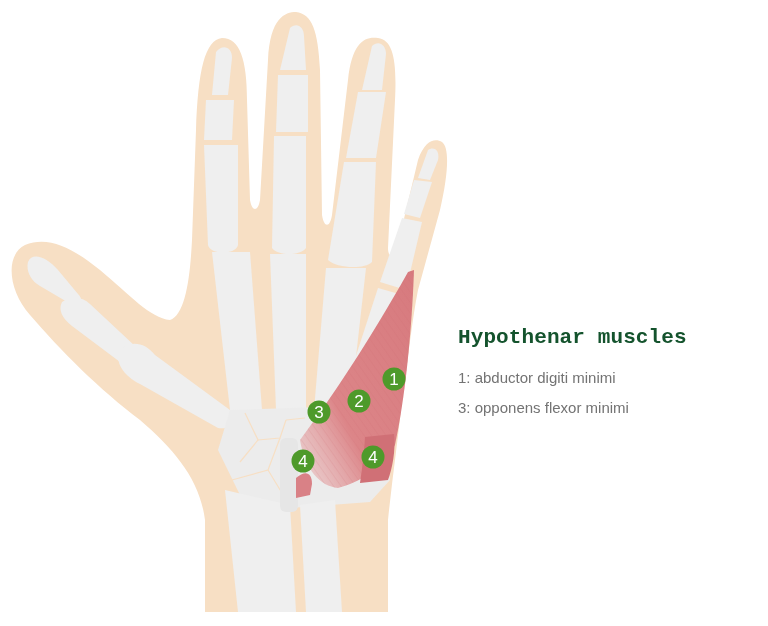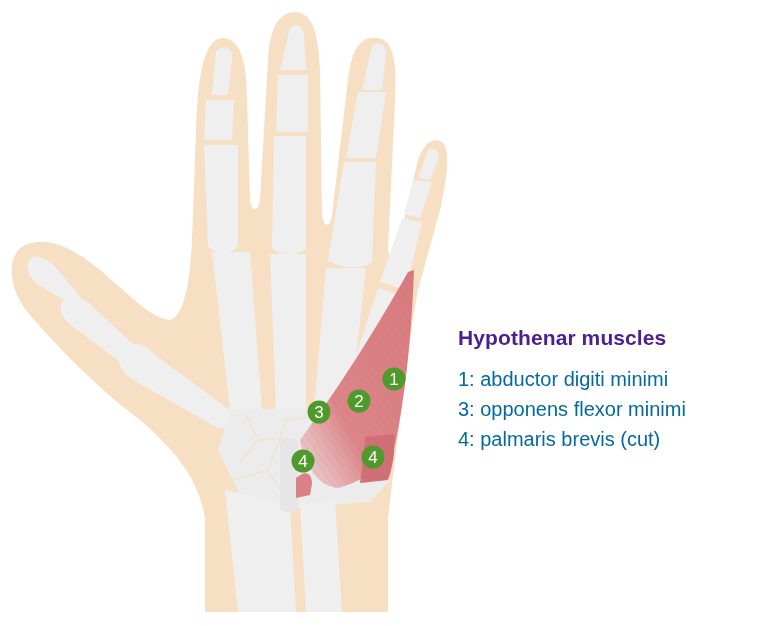--- a/index.html
+++ b/index.html
@@ -1,20 +1,20 @@
 <!DOCTYPE html>
 <html><head>
 <meta charset="utf-8">
 <style>
   html, body { margin:0; padding:0; background:#ffffff; }
   body { width:768px; height:626px; position:relative; overflow:hidden; font-family:"Liberation Sans", "DejaVu Sans", sans-serif; }
   .illus { position:absolute; left:0; top:0; width:768px; height:626px; }
   .legend { position:absolute; left:458px; top:326px; }
-  .legend-title { color:#4c1d95; font-size:21px; font-weight:bold; margin:0 0 14px 0; letter-spacing:0.1px; }
-  .legend-item { color:#0369a1; font-size:20px; line-height:30px; white-space:nowrap; }
+  .legend-title { color:#14532d; font-size:21px; font-weight:bold; margin:0 0 14px 0; letter-spacing:0.1px;font-family:Liberation Mono, monospace; }
+  .legend-item { color:#737373; font-size:15px; line-height:30px; white-space:nowrap; }
   .marker-label { font-family:"Liberation Sans", sans-serif; font-size:17px; fill:#ffffff; font-weight:normal; }
 </style>
 </head>
 <body>
 
 <svg class="illus" viewBox="0 0 768 626" xmlns="http://www.w3.org/2000/svg">
   <defs>
     <linearGradient id="musG" x1="0" y1="1" x2="1" y2="0">
       <stop offset="0" stop-color="#e7a3a4" stop-opacity="0.3"></stop>
       <stop offset="0.35" stop-color="#dc8588"></stop>
@@ -132,14 +132,13 @@
       <circle cx="373" cy="457" r="11.5" fill="#4e9a2a"></circle>
       <text class="marker-label" x="373" y="463" text-anchor="middle">4</text>
     </g>
   </g>
 </svg>
 
 <div class="legend">
   <div class="legend-title">Hypothenar muscles</div>
   <div class="legend-item">1: abductor digiti minimi</div>
   <div class="legend-item">3: opponens flexor minimi</div>
-  <div class="legend-item">4: palmaris brevis (cut)</div>
 </div>
 
 </body></html>

